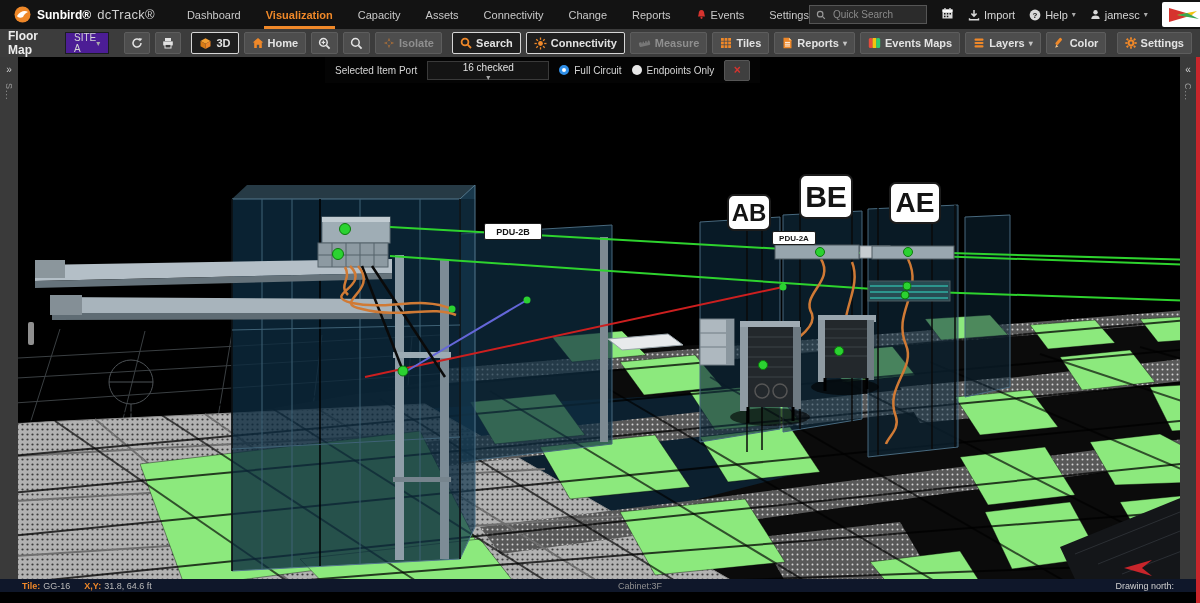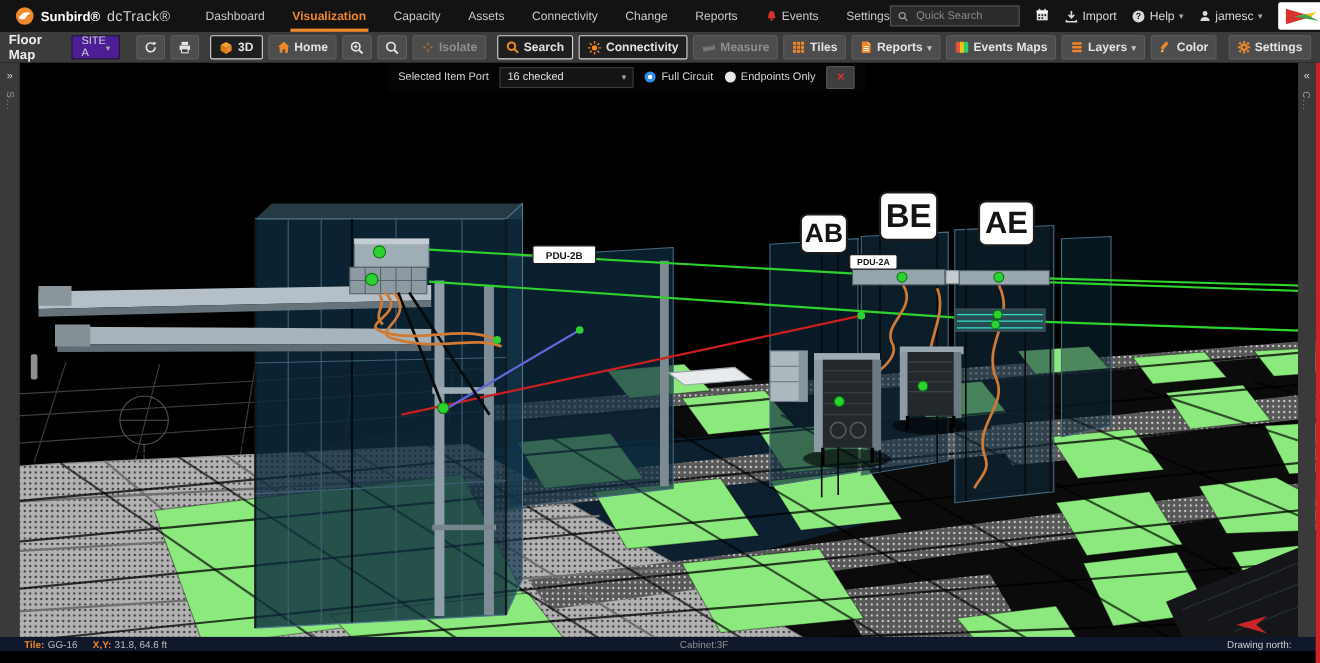--- a/index.html
+++ b/index.html
@@ -33,24 +33,24 @@
   .tb-select{width:130px;height:20px;background:#4c1d95;border:1px solid #1a1d20;color:#d4d4d4;
              display:flex;align-items:center;justify-content:space-between;padding:0 8px;font-size:10px;cursor:pointer;margin-right:10px;}
   .tbtn{height:20px;background:#4d4d4d;border:1px solid #5d5d5d;border-radius:2px;color:#e3e3e3;
         display:flex;align-items:center;gap:4px;padding:0 7px;font-size:11px;font-weight:bold;cursor:pointer;white-space:nowrap;}
   .tbtn.icon-only{padding:0 6px;}
   .tbtn.active{background:#1e1e1e;border:1px solid #d6d6d6;}
   .tbtn.disabled{color:#8f8f8f;}
   .tbtn .chev{color:#c4c4c4;}
   .tb-gap{width:4px;}
   
-  .conn-panel{position:absolute;left:352px;top:0;height:26px;background:#040404;display:flex;align-items:center;
+  .conn-panel{position:absolute;left:325px;top:0;height:26px;background:#040404;display:flex;align-items:center;
               gap:10px;padding:0 10px;z-index:30;font-size:10px;color:#d6d6d6;}
   .conn-select{width:108px;height:17px;background:#141414;border:1px solid #3a3a3a;color:#e2e2e2;display:flex;
-               align-items:center;justify-content:space-between;padding:0 6px;cursor:pointer;}
+               align-items:center;justify-content:space-between;padding:0 6px;cursor:pointer;flex-direction:column;}
   .radio{display:flex;align-items:center;gap:5px;cursor:pointer;}
   .radio .dot{width:10px;height:10px;border-radius:50%;box-sizing:border-box;}
   .radio.checked .dot{border:3px solid #2f8fe8;background:#fff;}
   .radio.unchecked .dot{background:#e8e8e8;}
   .conn-close{width:24px;height:19px;background:#3f3f3f;border:1px solid #565656;border-radius:2px;color:#d6332e;
               font-weight:bold;font-size:12px;display:flex;align-items:center;justify-content:center;cursor:pointer;}
   
   .canvas{position:absolute;top:57px;left:0;width:1200px;height:533px;background:#000;overflow:hidden;}
   .strip{position:absolute;top:0;bottom:0;width:18px;background:#3a3a3a;z-index:20;display:flex;
          flex-direction:column;align-items:center;padding-top:8px;box-sizing:border-box;gap:8px;}

